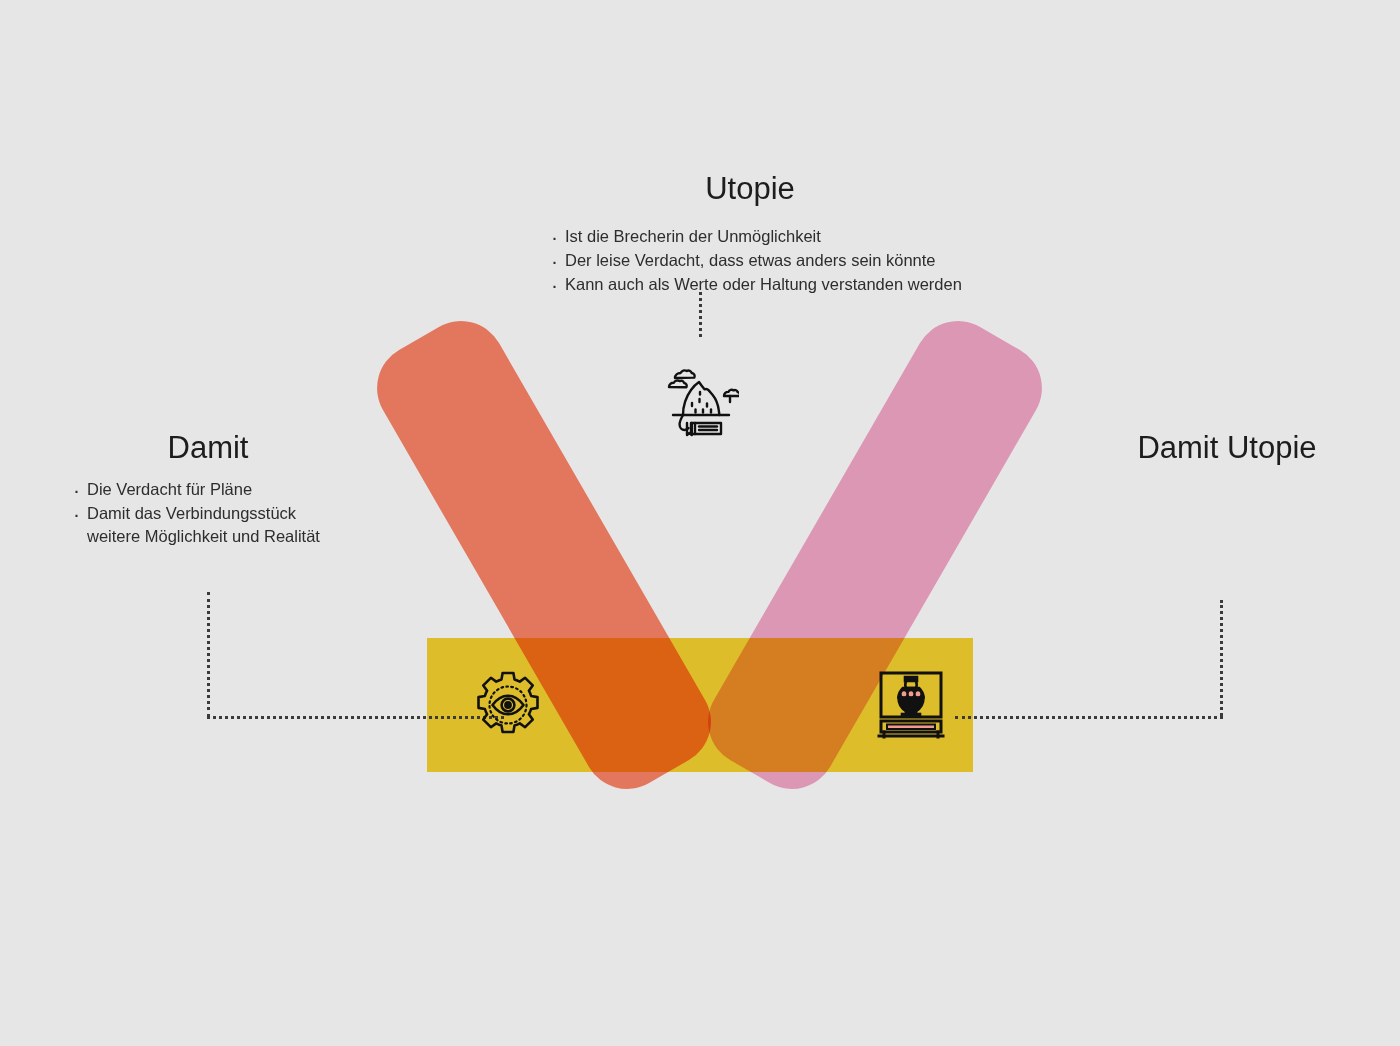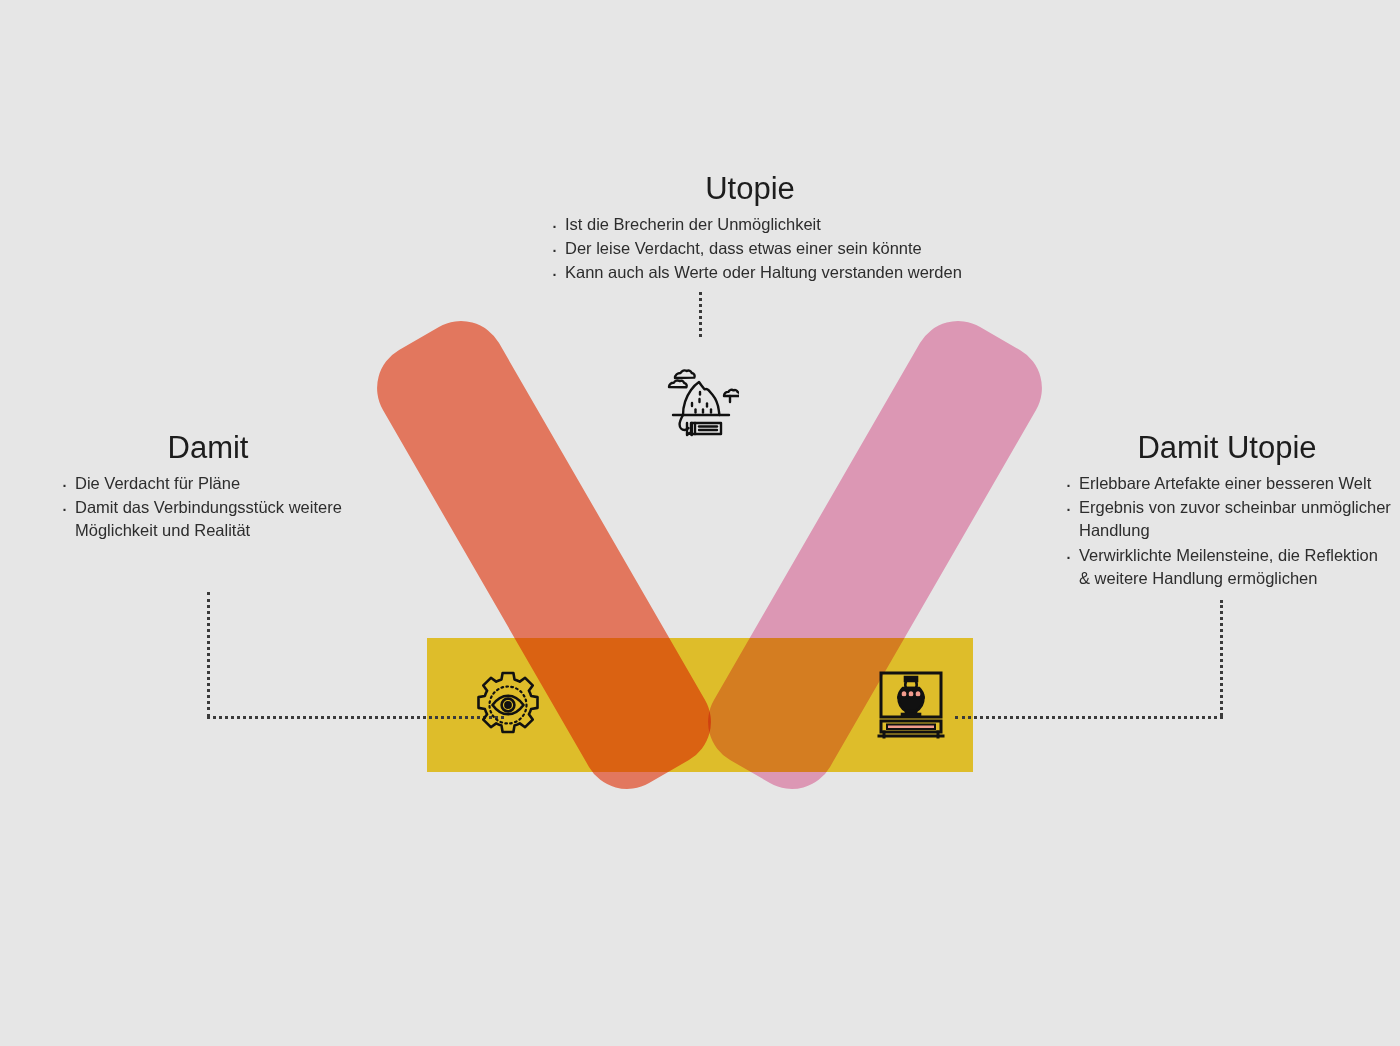--- a/index.html
+++ b/index.html
@@ -98,21 +98,21 @@
   
   .block { position: absolute; }
   .block h2 {
     margin: 0 0 6px 0;
     font-weight: 400;
     font-size: 31px;
     line-height: 1.15;
     color: #1d1d1d;
   }
   .block ul {
-    margin: 0;
+    margin: 12px;
     padding: 0;
     list-style: none;
   }
   .block li {
     position: relative;
     font-size: 16.5px;
     line-height: 1.42;
     color: #2d2d2d;
     padding-left: 17px;
     margin-bottom: 1px;
@@ -235,35 +235,30 @@
         <path d="M33 44 h10 v3 h-10 z" fill="#111"></path>
         <path d="M29 47 h18 v2.5 h-18 z" fill="#111"></path>
       </g>
     </svg>
   </div>
 
   <div class="block" id="block-utopie">
     <h2>Utopie</h2>
     <ul>
       <li>Ist die Brecherin der Unmöglichkeit</li>
-      <li>Der leise Verdacht, dass etwas einer sein könnte</li>
+      <li>Der leise Verdacht, dass etwas anders sein könnte</li>
       <li>Kann auch als Werte oder Haltung verstanden werden</li>
     </ul>
   </div>
 
   <div class="block" id="block-vision">
     <h2>Damit</h2>
     <ul>
       <li>Die Verdacht für Pläne</li>
       <li>Damit das Verbindungsstück weitere Möglichkeit und Realität</li>
     </ul>
   </div>
 
   <div class="block" id="block-reale">
     <h2>Damit Utopie</h2>
-    <ul>
-      <li>Erlebbare Artefakte einer besseren Welt</li>
-      <li>Ergebnis von zuvor scheinbar unmöglicher Handlung</li>
-      <li>Verwirklichte Meilensteine, die Reflektion &amp; weitere Handlung ermöglichen</li>
-    </ul>
   </div>
 
 </div>
 
 </body></html>

